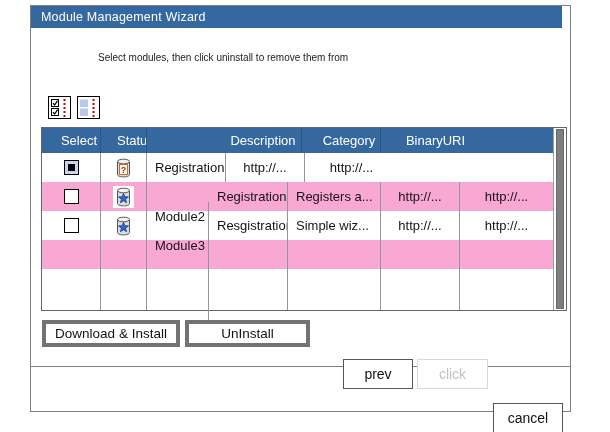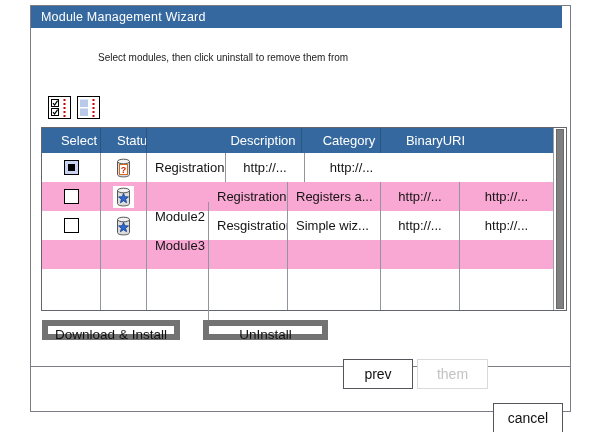--- a/index.html
+++ b/index.html
@@ -22,24 +22,24 @@
   .cell.lft{padding-left:8px;}
   .c0{width:59px;} .c1{width:46px;} .c2{width:62px;margin-top:40px;} .c3{width:79px;} .c4{width:93px;} .c5{width:79px;} .c6{width:93px;border-right:none;}
   .filler{height:41px;}
   .checkbox{width:13px;height:13px;border:1px solid #000;background:#fff;display:flex;align-items:center;justify-content:center;}
   .checkbox.checked{background:#c9d2f0;}
   .checkbox.checked .mark{width:7px;height:7px;background:#000;}
   .status-wrap{background:#fff;padding:1px 2px;line-height:0;}
   .vscroll{position:absolute;top:0;right:0;width:13px;height:182px;background:#fff;border-left:1px solid #9aa0a8;box-sizing:border-box;}
   .vthumb{position:absolute;left:2px;right:2px;top:1px;bottom:1px;background:#7f7f7f;border:1px solid #6a6a6a;}
   
-  .act-btn{position:absolute;height:20px;background:#fff;border:6px solid #737373;font-family:"Liberation Sans",sans-serif;
+  .act-btn{position:absolute;height:27px;background:#fff;border:4px solid #737373;font-family:"Liberation Sans",sans-serif;
            font-size:13.5px;color:#111;cursor:pointer;}
   #btn-download{left:11px;top:314px;width:138px;}
-  #btn-uninstall{left:172px;top:314px;width:125px;}
+  #btn-uninstall{left:154px;top:314px;width:125px;}
   
   .footer-sep{position:absolute;left:0;right:0;top:360px;border-top:1px solid #7d7d85;}
   .nav-btn{position:absolute;top:353px;height:30px;background:#fff;font-family:"Liberation Sans",sans-serif;font-size:14px;cursor:pointer;}
   #btn-prev{left:312px;width:70px;border:1px solid #55555c;color:#111;}
   #btn-next{left:386px;width:71px;border:1px solid #d9d9d9;color:#c2c2c2;cursor:default;}
   #btn-cancel{left:462px;width:70px;border:1px solid #55555c;color:#111;margin-top:44px;}
 </style>
 </head>
 <body>
 
@@ -168,16 +168,16 @@
     <div class="vscroll">
       <div class="vthumb"></div>
     </div>
   </div>
 
   <button class="act-btn" id="btn-download">Download &amp; Install</button>
   <button class="act-btn" id="btn-uninstall">UnInstall</button>
 
   <div class="footer-sep"></div>
   <button class="nav-btn" id="btn-prev">prev</button>
-  <button class="nav-btn" id="btn-next" disabled="">them</button>
+  <button class="nav-btn" id="btn-next" disabled="">click</button>
   <button class="nav-btn" id="btn-cancel">cancel</button>
 
 </div>
 
 </body></html>

